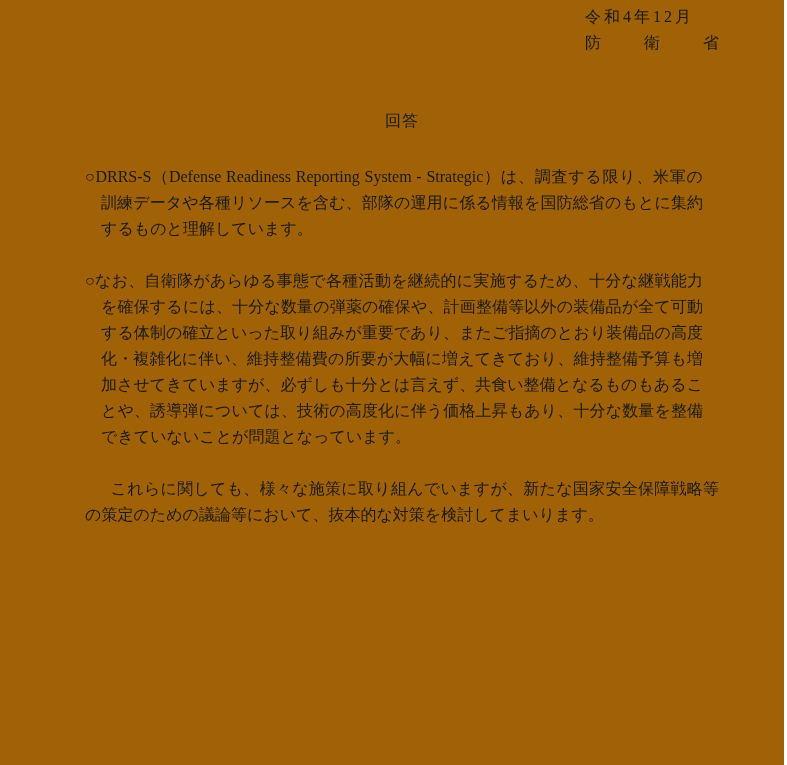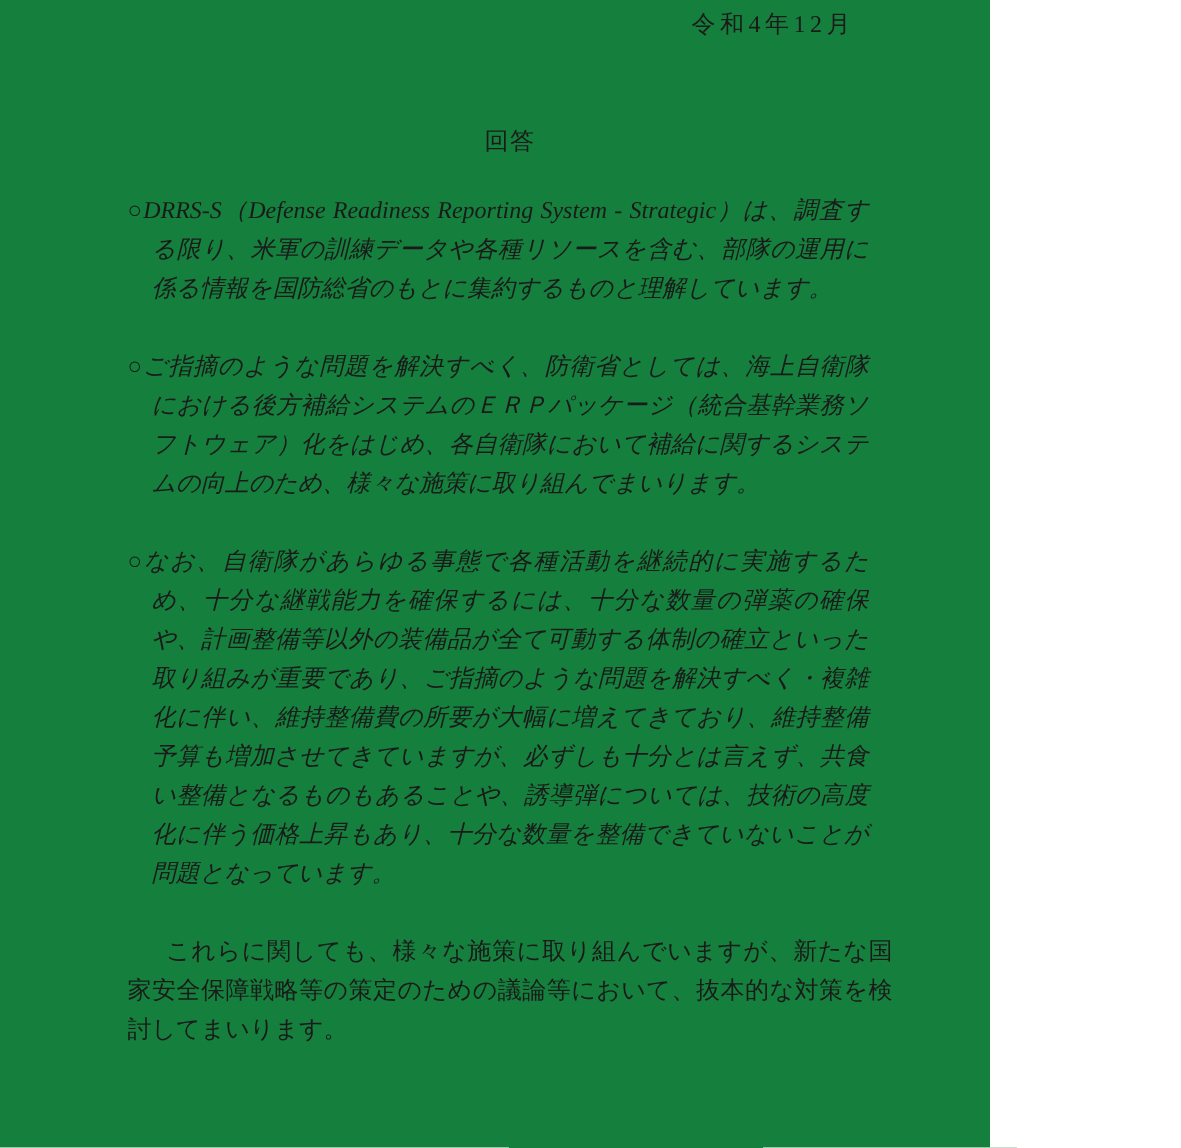--- a/index.html
+++ b/index.html
@@ -2,24 +2,24 @@
 <html lang="ja"><head>
 <meta charset="utf-8">
 <style>
   html, body {
     margin: 0;
     padding: 0;
     background: #ffffff;
   }
   .page {
     position: relative;
-    width: 660px;
+    width: 784px;
     height: 765px;
     box-sizing: border-box;
-    background: #15803d;
+    background: #a16207;
     color: #1a1a1a;
     font-family: "Liberation Serif", "DejaVu Serif", serif;
     font-size: 16px;
     line-height: 26px;
     padding: 4px 65px 0 85px;
     overflow: hidden;
   }
   .doc-header {
     text-align: right;
   }
@@ -31,65 +31,64 @@
   .date-line {
     letter-spacing: 3px;
     white-space: nowrap;
   }
   .org-line {
     text-align: justify;
     text-align-last: justify;
     -moz-text-align-last: justify;
   }
   .doc-title {
-    margin: 52px 0 20px 0;
+    margin: 52px 0 30px 0;
     font-size: 16px;
     font-weight: normal;
     text-align: center;
     letter-spacing: 1px;
   }
   .doc-body {
     text-align: justify;
   }
   .para {
     margin: 0 16px 26px 0;
     padding-left: 1em;
     text-indent: -1em;
     text-align: justify;
-    font-style: italic;
   }
   .para:last-of-type {
     margin-bottom: 0;
   }
   .closing-para {
     margin: 0;
     text-indent: 1.6em;
     text-align: justify;
   }
 </style>
 </head>
 <body>
 
 <div class="page">
 
   <div class="doc-header">
     <div class="doc-header-inner">
       <div class="date-line">令和4年12月</div>
+      <div class="org-line">防衛省</div>
     </div>
   </div>
 
   <h1 class="doc-title">回答</h1>
 
   <div class="doc-body">
 
     <p class="para"><span>○</span><span>DRRS-S（Defense Readiness Reporting System - Strategic）は、調査する限り、米軍の訓練データや各種リソースを含む、部隊の運用に係る情報を国防総省のもとに集約するものと理解しています。</span></p>
 
 
-    <p class="para"><span>○</span><span>ご指摘のような問題を解決すべく、防衛省としては、海上自衛隊における後方補給システムのＥＲＰパッケージ（統合基幹業務ソフトウェア）化をはじめ、各自衛隊において補給に関するシステムの向上のため、様々な施策に取り組んでまいります。</span></p>
 
 
-    <p class="para"><span>○</span><span>なお、自衛隊があらゆる事態で各種活動を継続的に実施するため、十分な継戦能力を確保するには、十分な数量の弾薬の確保や、計画整備等以外の装備品が全て可動する体制の確立といった取り組みが重要であり、ご指摘のような問題を解決すべく・複雑化に伴い、維持整備費の所要が大幅に増えてきており、維持整備予算も増加させてきていますが、必ずしも十分とは言えず、共食い整備となるものもあることや、誘導弾については、技術の高度化に伴う価格上昇もあり、十分な数量を整備できていないことが問題となっています。</span></p>
+    <p class="para"><span>○</span><span>なお、自衛隊があらゆる事態で各種活動を継続的に実施するため、十分な継戦能力を確保するには、十分な数量の弾薬の確保や、計画整備等以外の装備品が全て可動する体制の確立といった取り組みが重要であり、またご指摘のとおり装備品の高度化・複雑化に伴い、維持整備費の所要が大幅に増えてきており、維持整備予算も増加させてきていますが、必ずしも十分とは言えず、共食い整備となるものもあることや、誘導弾については、技術の高度化に伴う価格上昇もあり、十分な数量を整備できていないことが問題となっています。</span></p>
 
     <p class="closing-para">これらに関しても、様々な施策に取り組んでいますが、新たな国家安全保障戦略等の策定のための議論等において、抜本的な対策を検討してまいります。</p>
 
   </div>
 
 </div>
 
 </body></html>

